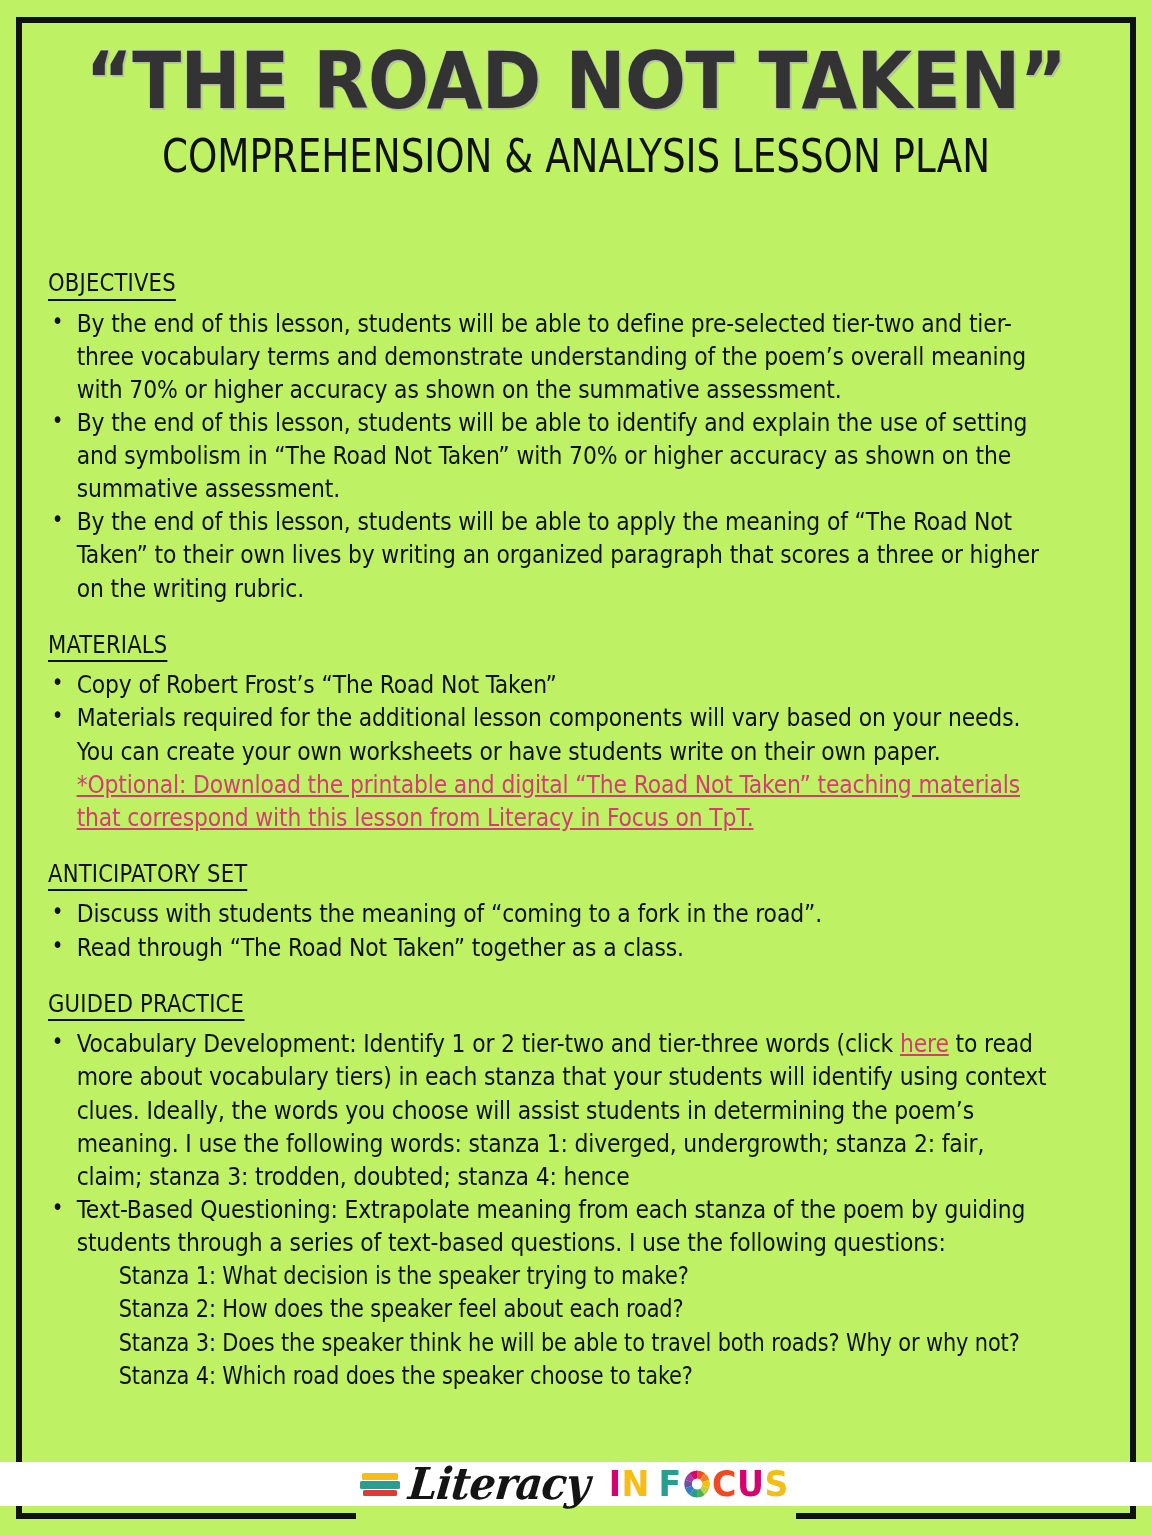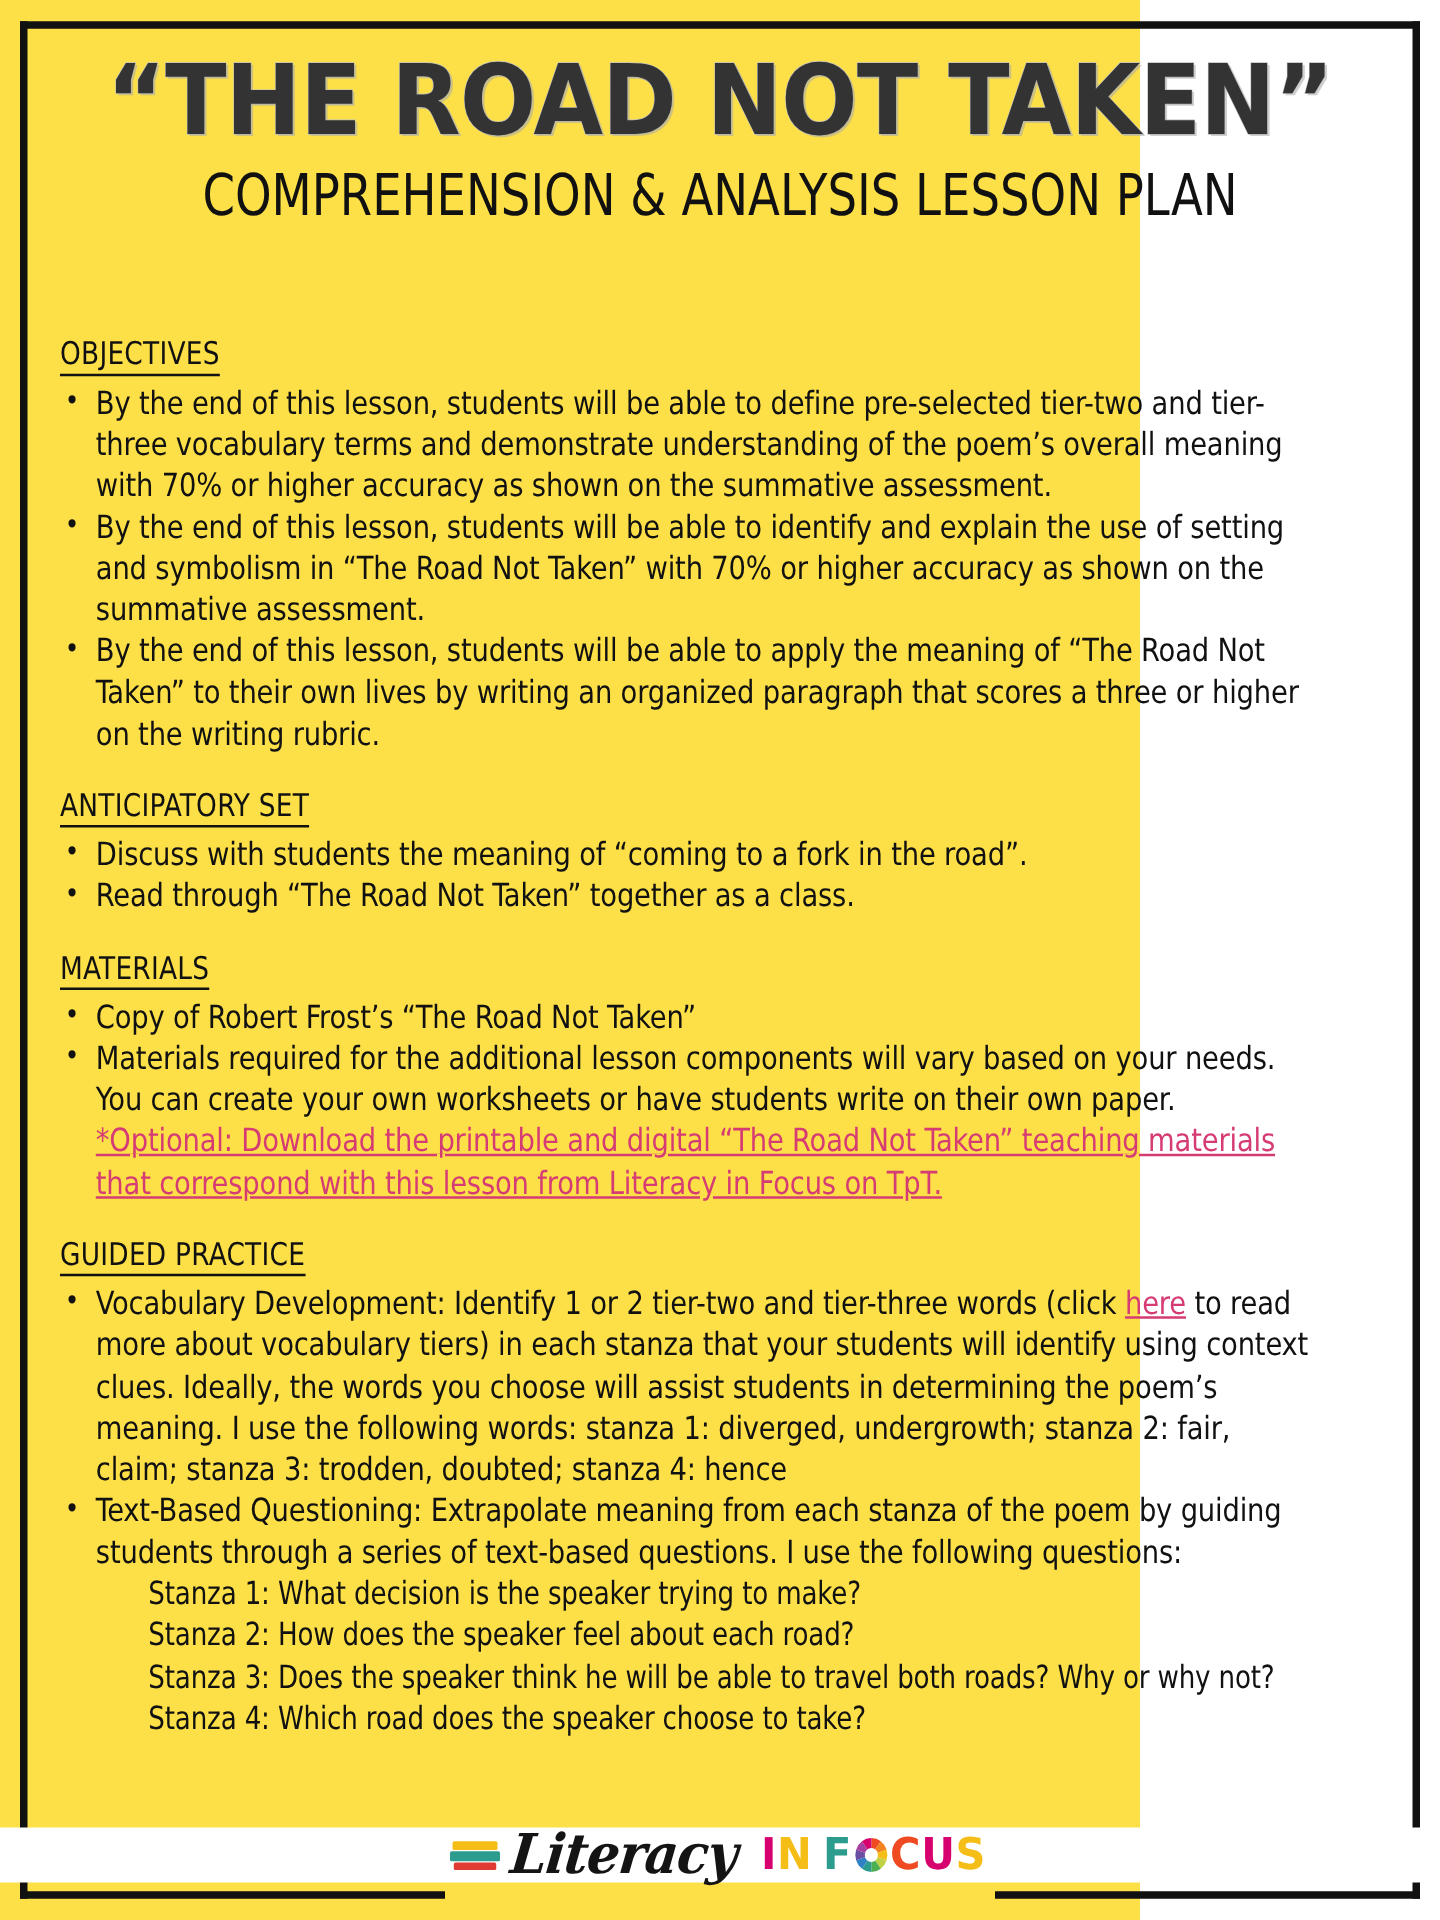--- a/index.html
+++ b/index.html
@@ -7,22 +7,22 @@
   html, body {
     width:1152px; height:1536px;
     background:#ffffff;
     font-family:"Liberation Sans", sans-serif;
     overflow:hidden;
   }
 
   
   #page {
     position:relative;
-    width:912px; height:1536px;
-    background:#fde047;
+    width:1152px; height:1536px;
+    background:#bef264;
   }
 
   .frame-edge { position:absolute; background:#111111; }
   .frame-top    { left:16px;  top:17px;   width:1120px; height:6px; }
   .frame-left   { left:16px;  top:17px;   width:6px;    height:1502px; }
   .frame-right  { left:1130px;top:17px;   width:6px;    height:1502px; }
   .frame-bot-l  { left:16px;  top:1513px; width:340px;  height:6px; }
   .frame-bot-r  { left:796px; top:1513px; width:340px;  height:6px; }
 
   
@@ -180,32 +180,32 @@
     <div class="section">
       <div class="sec-heading">OBJECTIVES</div>
       <ul class="bullets">
         <li>By the end of this lesson, students will be able to define pre-selected tier-two and tier-three vocabulary terms and demonstrate understanding of the poem’s overall meaning with 70% or higher accuracy as shown on the summative assessment.</li>
         <li>By the end of this lesson, students will be able to identify and explain the use of setting and symbolism in “The Road Not Taken” with 70% or higher accuracy as shown on the summative assessment.</li>
         <li>By the end of this lesson, students will be able to apply the meaning of “The Road Not Taken” to their own lives by writing an organized paragraph that scores a three or higher on the writing rubric.</li>
       </ul>
     </div>
 
     <div class="section">
+      <div class="sec-heading">MATERIALS</div>
+      <ul class="bullets">
+        <li>Copy of Robert Frost’s “The Road Not Taken”</li>
+        <li><span>Materials required for the additional lesson components will vary based on your needs. You can create your own worksheets or have students write on their own paper.&nbsp; </span><a href="#" class="lnk">*Optional: Download the printable and digital “The Road Not Taken” teaching materials that correspond with this lesson from Literacy in Focus on TpT.</a></li>
+      </ul>
+    </div>
+
+    <div class="section">
       <div class="sec-heading">ANTICIPATORY SET</div>
       <ul class="bullets">
         <li>Discuss with students the meaning of “coming to a fork in the road”.</li>
         <li>Read through “The Road Not Taken” together as a class.</li>
-      </ul>
-    </div>
-
-    <div class="section">
-      <div class="sec-heading">MATERIALS</div>
-      <ul class="bullets">
-        <li>Copy of Robert Frost’s “The Road Not Taken”</li>
-        <li><span>Materials required for the additional lesson components will vary based on your needs. You can create your own worksheets or have students write on their own paper.&nbsp; </span><a href="#" class="lnk">*Optional: Download the printable and digital “The Road Not Taken” teaching materials that correspond with this lesson from Literacy in Focus on TpT.</a></li>
       </ul>
     </div>
 
     <div class="section">
       <div class="sec-heading">GUIDED PRACTICE</div>
       <ul class="bullets">
         <li><span>Vocabulary Development: Identify 1 or 2 tier-two and tier-three words (click </span><a href="#" class="lnk lnk-light">here</a><span> to read more about vocabulary tiers) in each stanza that your students will identify using context clues. Ideally, the words you choose will assist students in determining the poem’s meaning. I use the following words: stanza 1: diverged, undergrowth; stanza 2: fair, claim; stanza 3: trodden, doubted; stanza 4: hence</span></li>
         <li>
           <span>Text-Based Questioning: Extrapolate meaning from each stanza of the poem by guiding students through a series of text-based questions. I use the following questions:</span>
           <div class="sub-lines">

